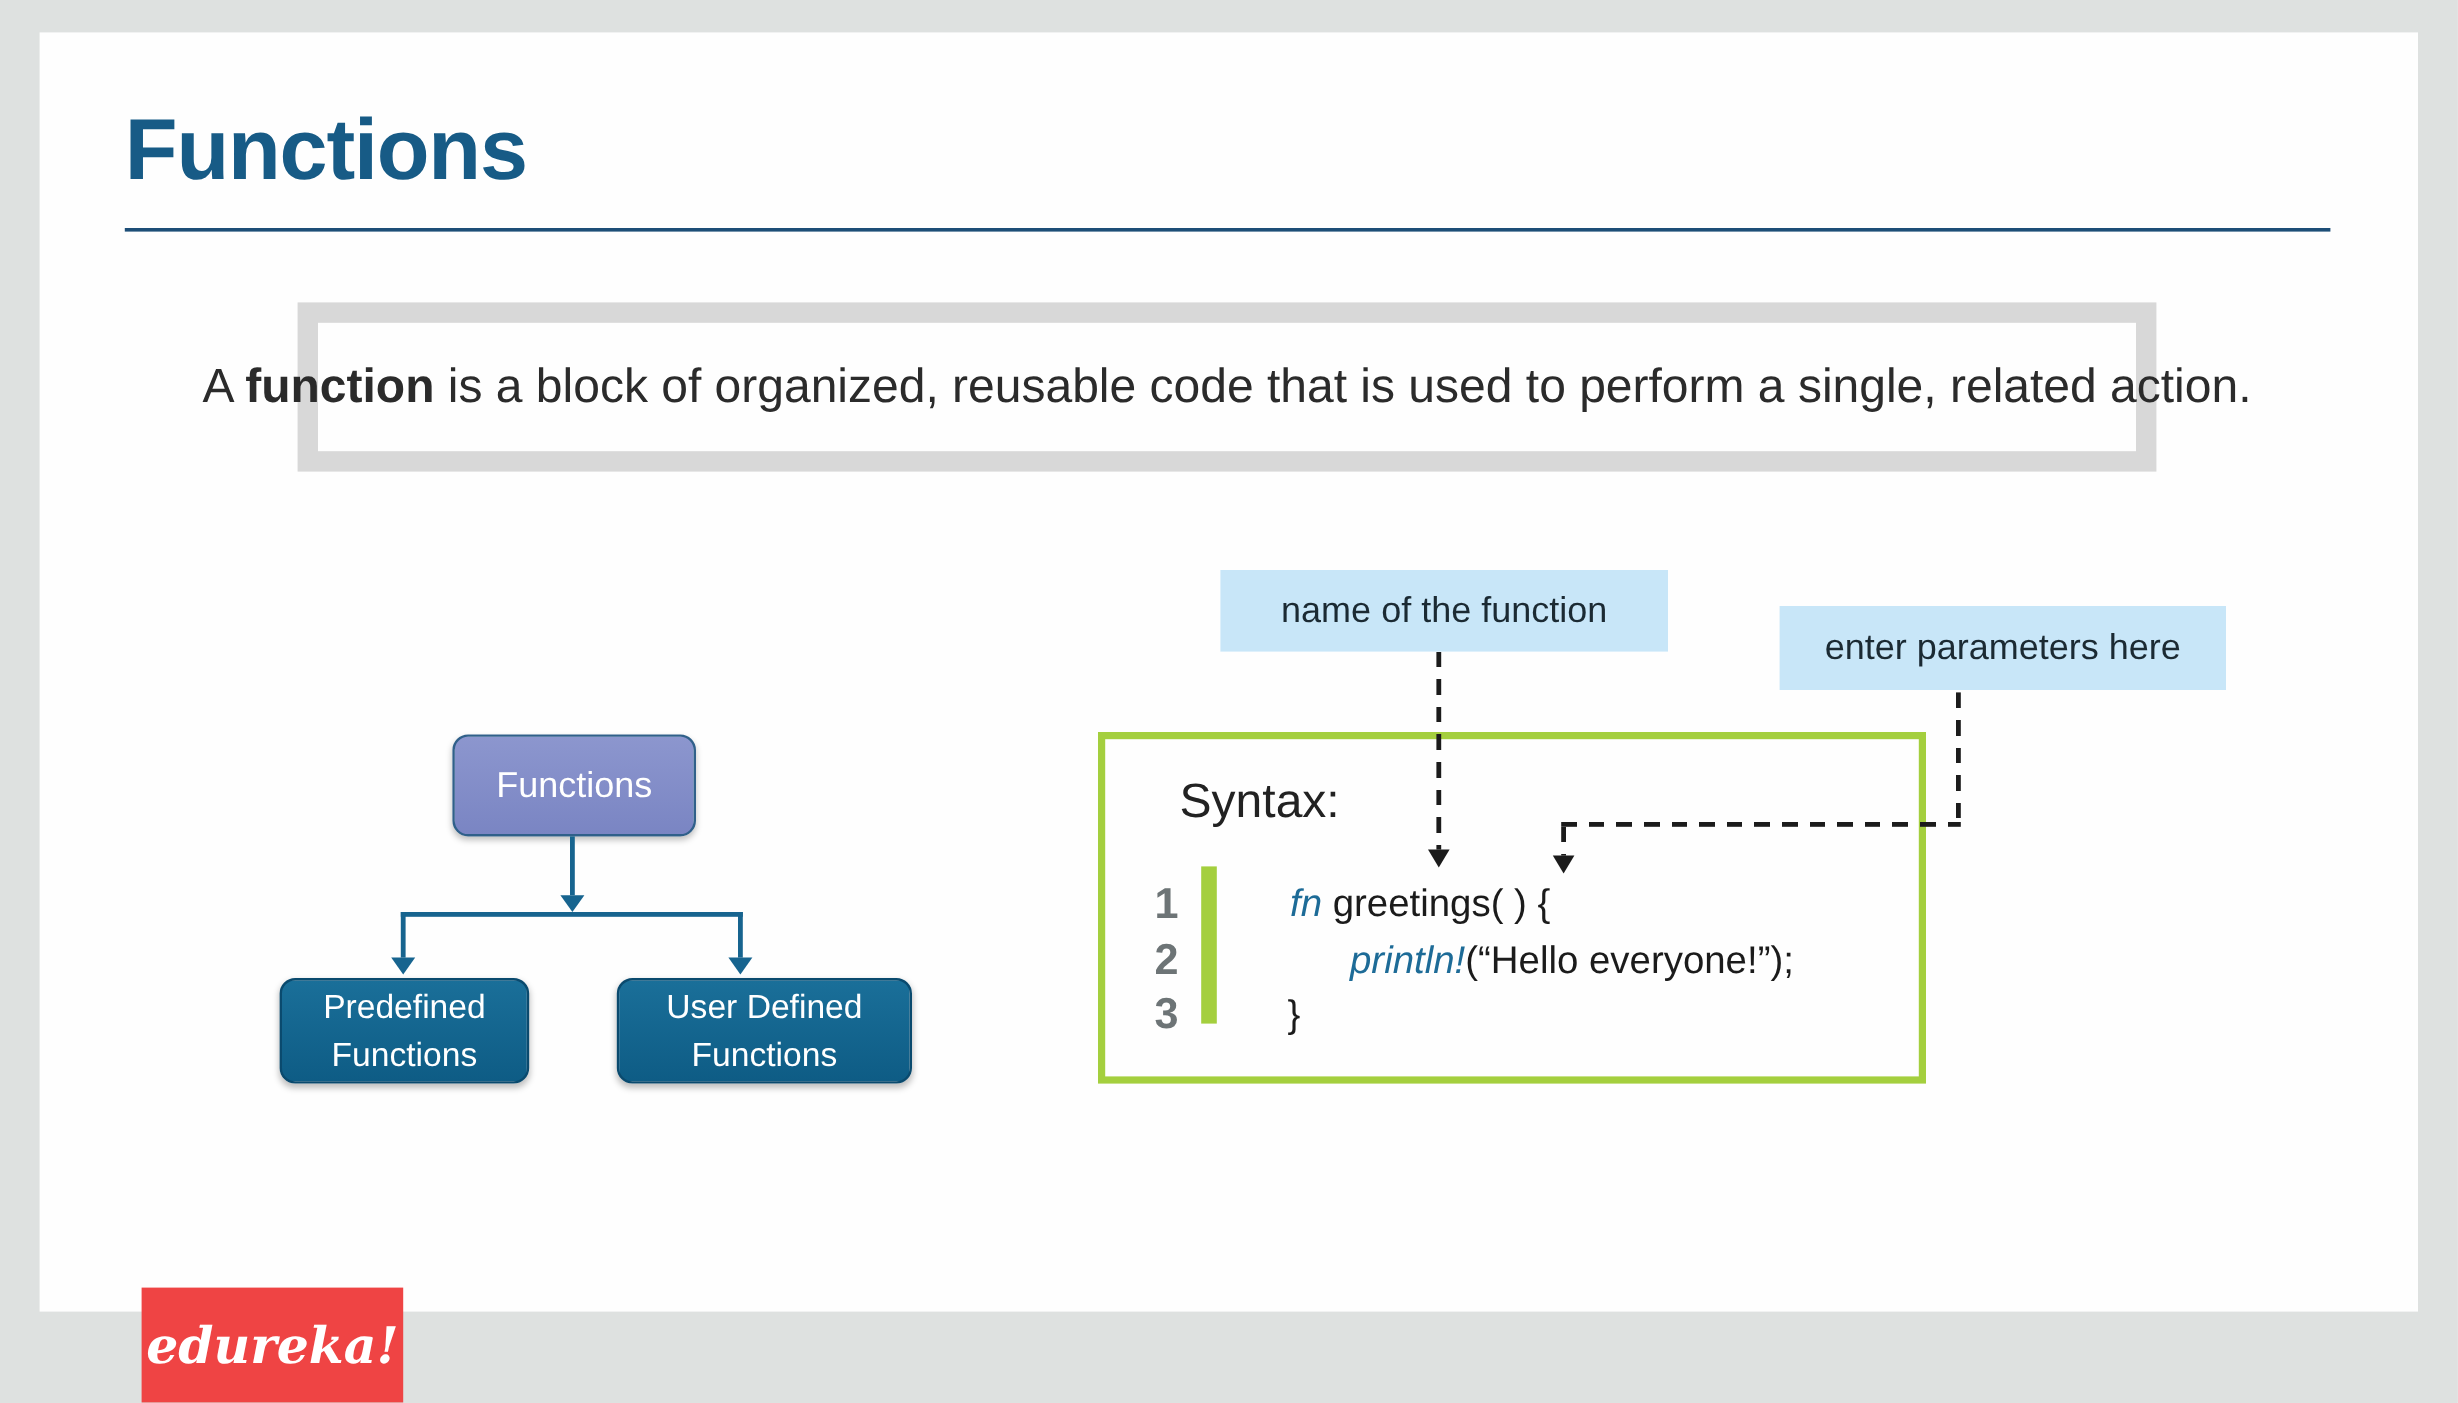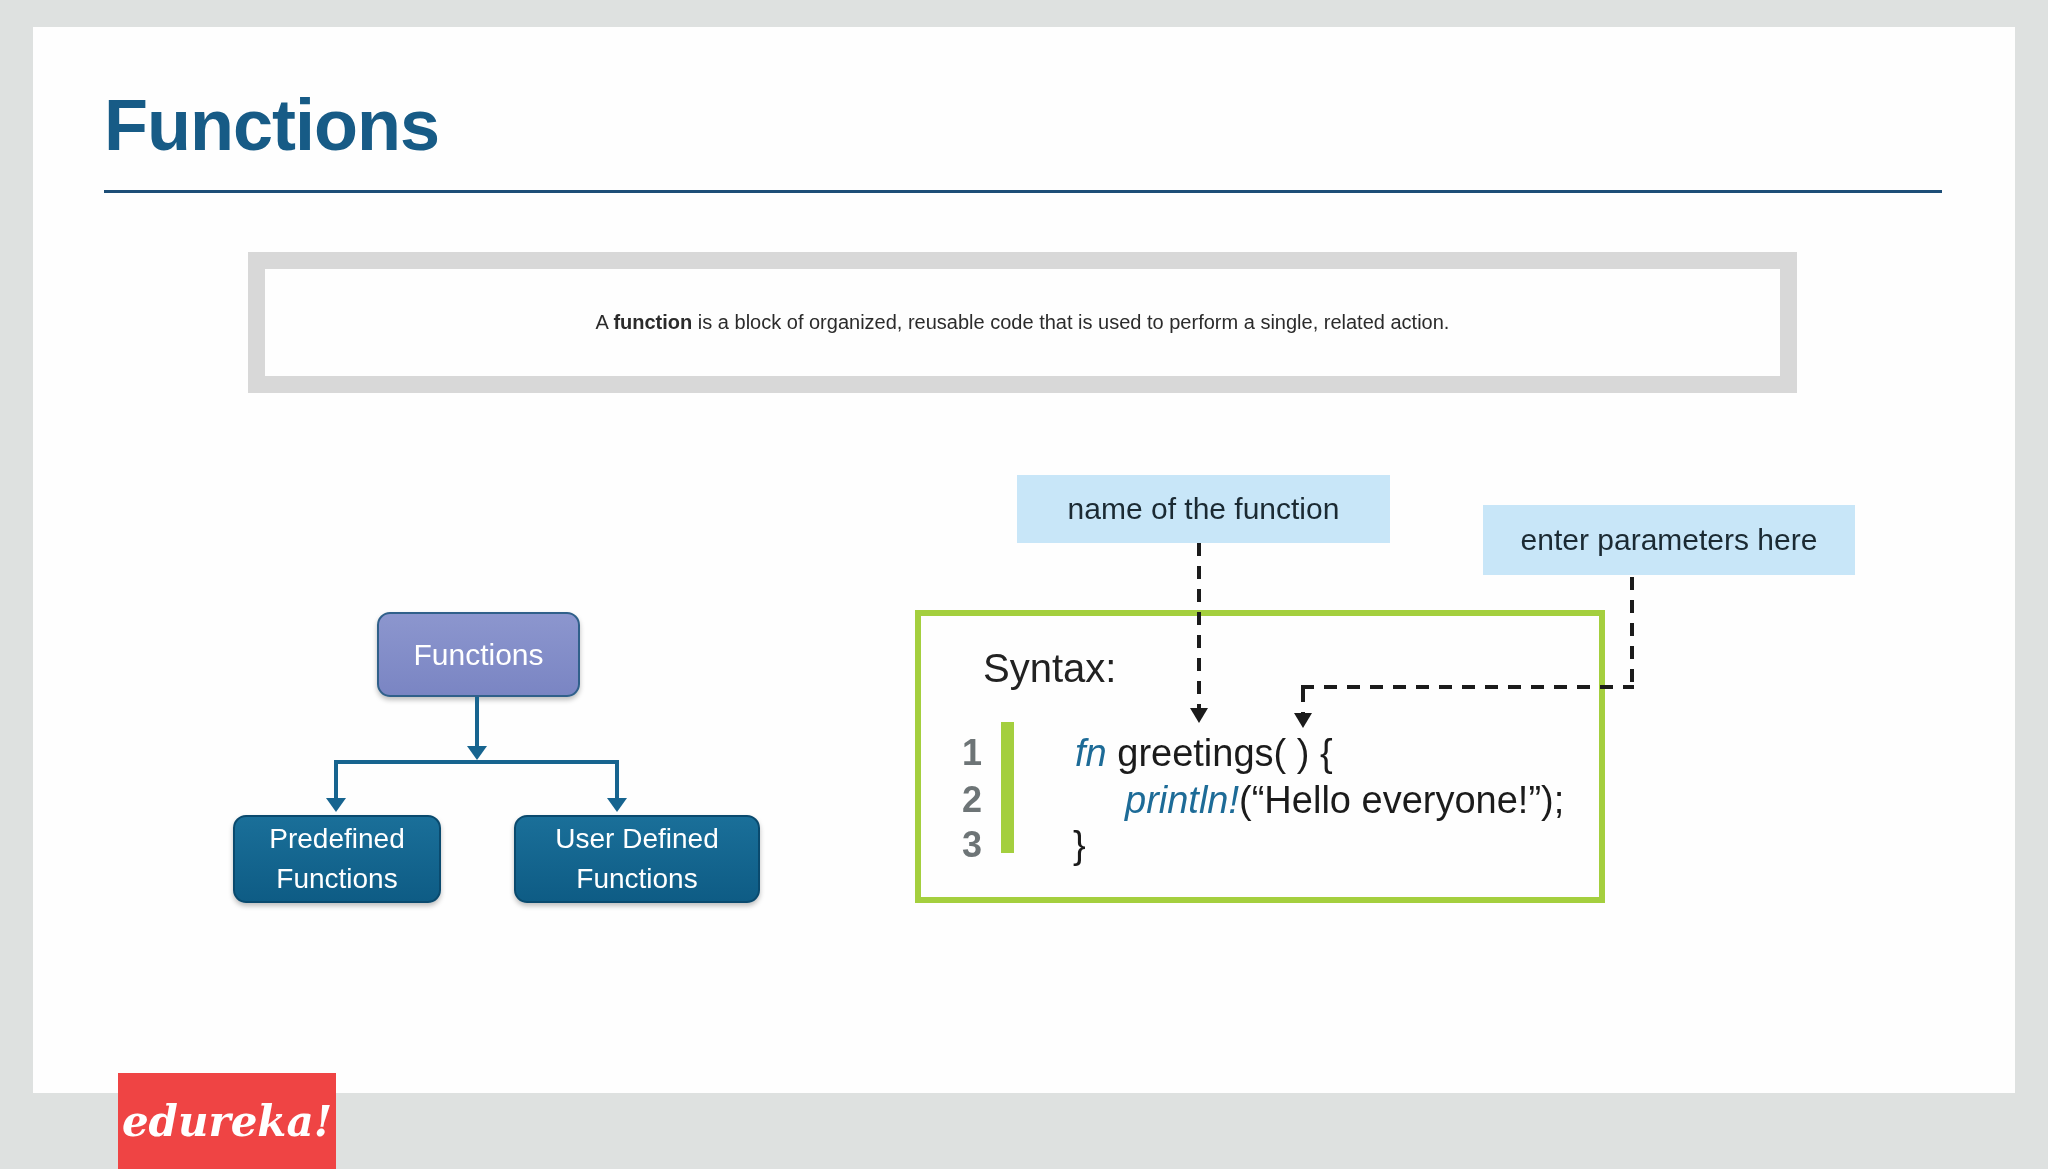--- a/index.html
+++ b/index.html
@@ -11,21 +11,21 @@
   
   #slide { left:33px; top:27px; width:1982px; height:1066px; background:#fefefe; }
 
   
   .page-title { left:71px; top:57px; font-size:72px; font-weight:bold; color:#175b86; letter-spacing:-1px; }
   .title-rule { left:71px; top:163px; width:1838px; height:3px; background:#1d4e77; }
 
   
   .def-box { left:215px; top:225px; width:1549px; height:141px; border:17px solid #d8d8d8; background:#fefefe;
              display:flex; align-items:center; justify-content:center; }
-  .def-text { font-size:20px; color:#2b2b2b; text-align:center; white-space:pre; }
+  .def-text { font-size:40px; color:#2b2b2b; text-align:center; white-space:pre; }
   .def-text b { font-weight:bold; }
 
   
   .node { border-radius:13px; display:flex; align-items:center; justify-content:center;
           color:#ffffff; text-align:center; box-shadow:0 3px 5px rgba(0,0,0,0.25); }
   .node-root { left:344px; top:585px; width:203px; height:85px; font-size:30px;
                background:linear-gradient(#8c96ce,#7a85c3); border:2px solid #30608a; }
   .node-teal { width:208px; height:88px; font-size:28px; line-height:40px;
                background:linear-gradient(#1a6f99,#0e5c85); border:2px solid #0a4a6e; }
   .node-left  { left:200px; top:788px; }
@@ -60,21 +60,21 @@
   .dash-par-h    { left:1268px; top:658px; width:333px; }
   .dash-par-v2   { left:1268px; top:662px; height:24px; }
   .arr-par       { left:1261px; top:686px; }
 
   
   .syntax-box { left:882px; top:583px; width:690px; height:293px; border:6px solid #a4cf3e; background:#fefefe; z-index:1; }
   .syntax-heading { left:930px; top:619px; font-size:40px; color:#222222; z-index:2;margin-left:20px; }
   .line-no { left:920px; width:38px; text-align:center; transform:translateY(-50%);
              font-size:36px; font-weight:bold; color:#6d7476; z-index:2; }
   .gutter-bar { left:968px; top:695px; width:13px; height:131px; background:#a4cf3e; z-index:2; }
-  .code-line { transform:translateY(-50%); font-size:38px; color:#1b1b1b; white-space:pre; z-index:2; }
+  .code-line { transform:translateY(-50%); font-size:32px; color:#1b1b1b; white-space:pre; z-index:2; }
   .kw { color:#1d6b97; font-style:italic; }
 
   
   .logo-box { left:118px; top:1073px; width:218px; height:96px; background:#ef4444;
               display:flex; align-items:center; justify-content:center;font-style:italic; }
   .logo-text { font-family:"DejaVu Serif", serif; font-weight:bold; font-size:42px; color:#ffffff; }
 </style>
 </head>
 <body>
 

